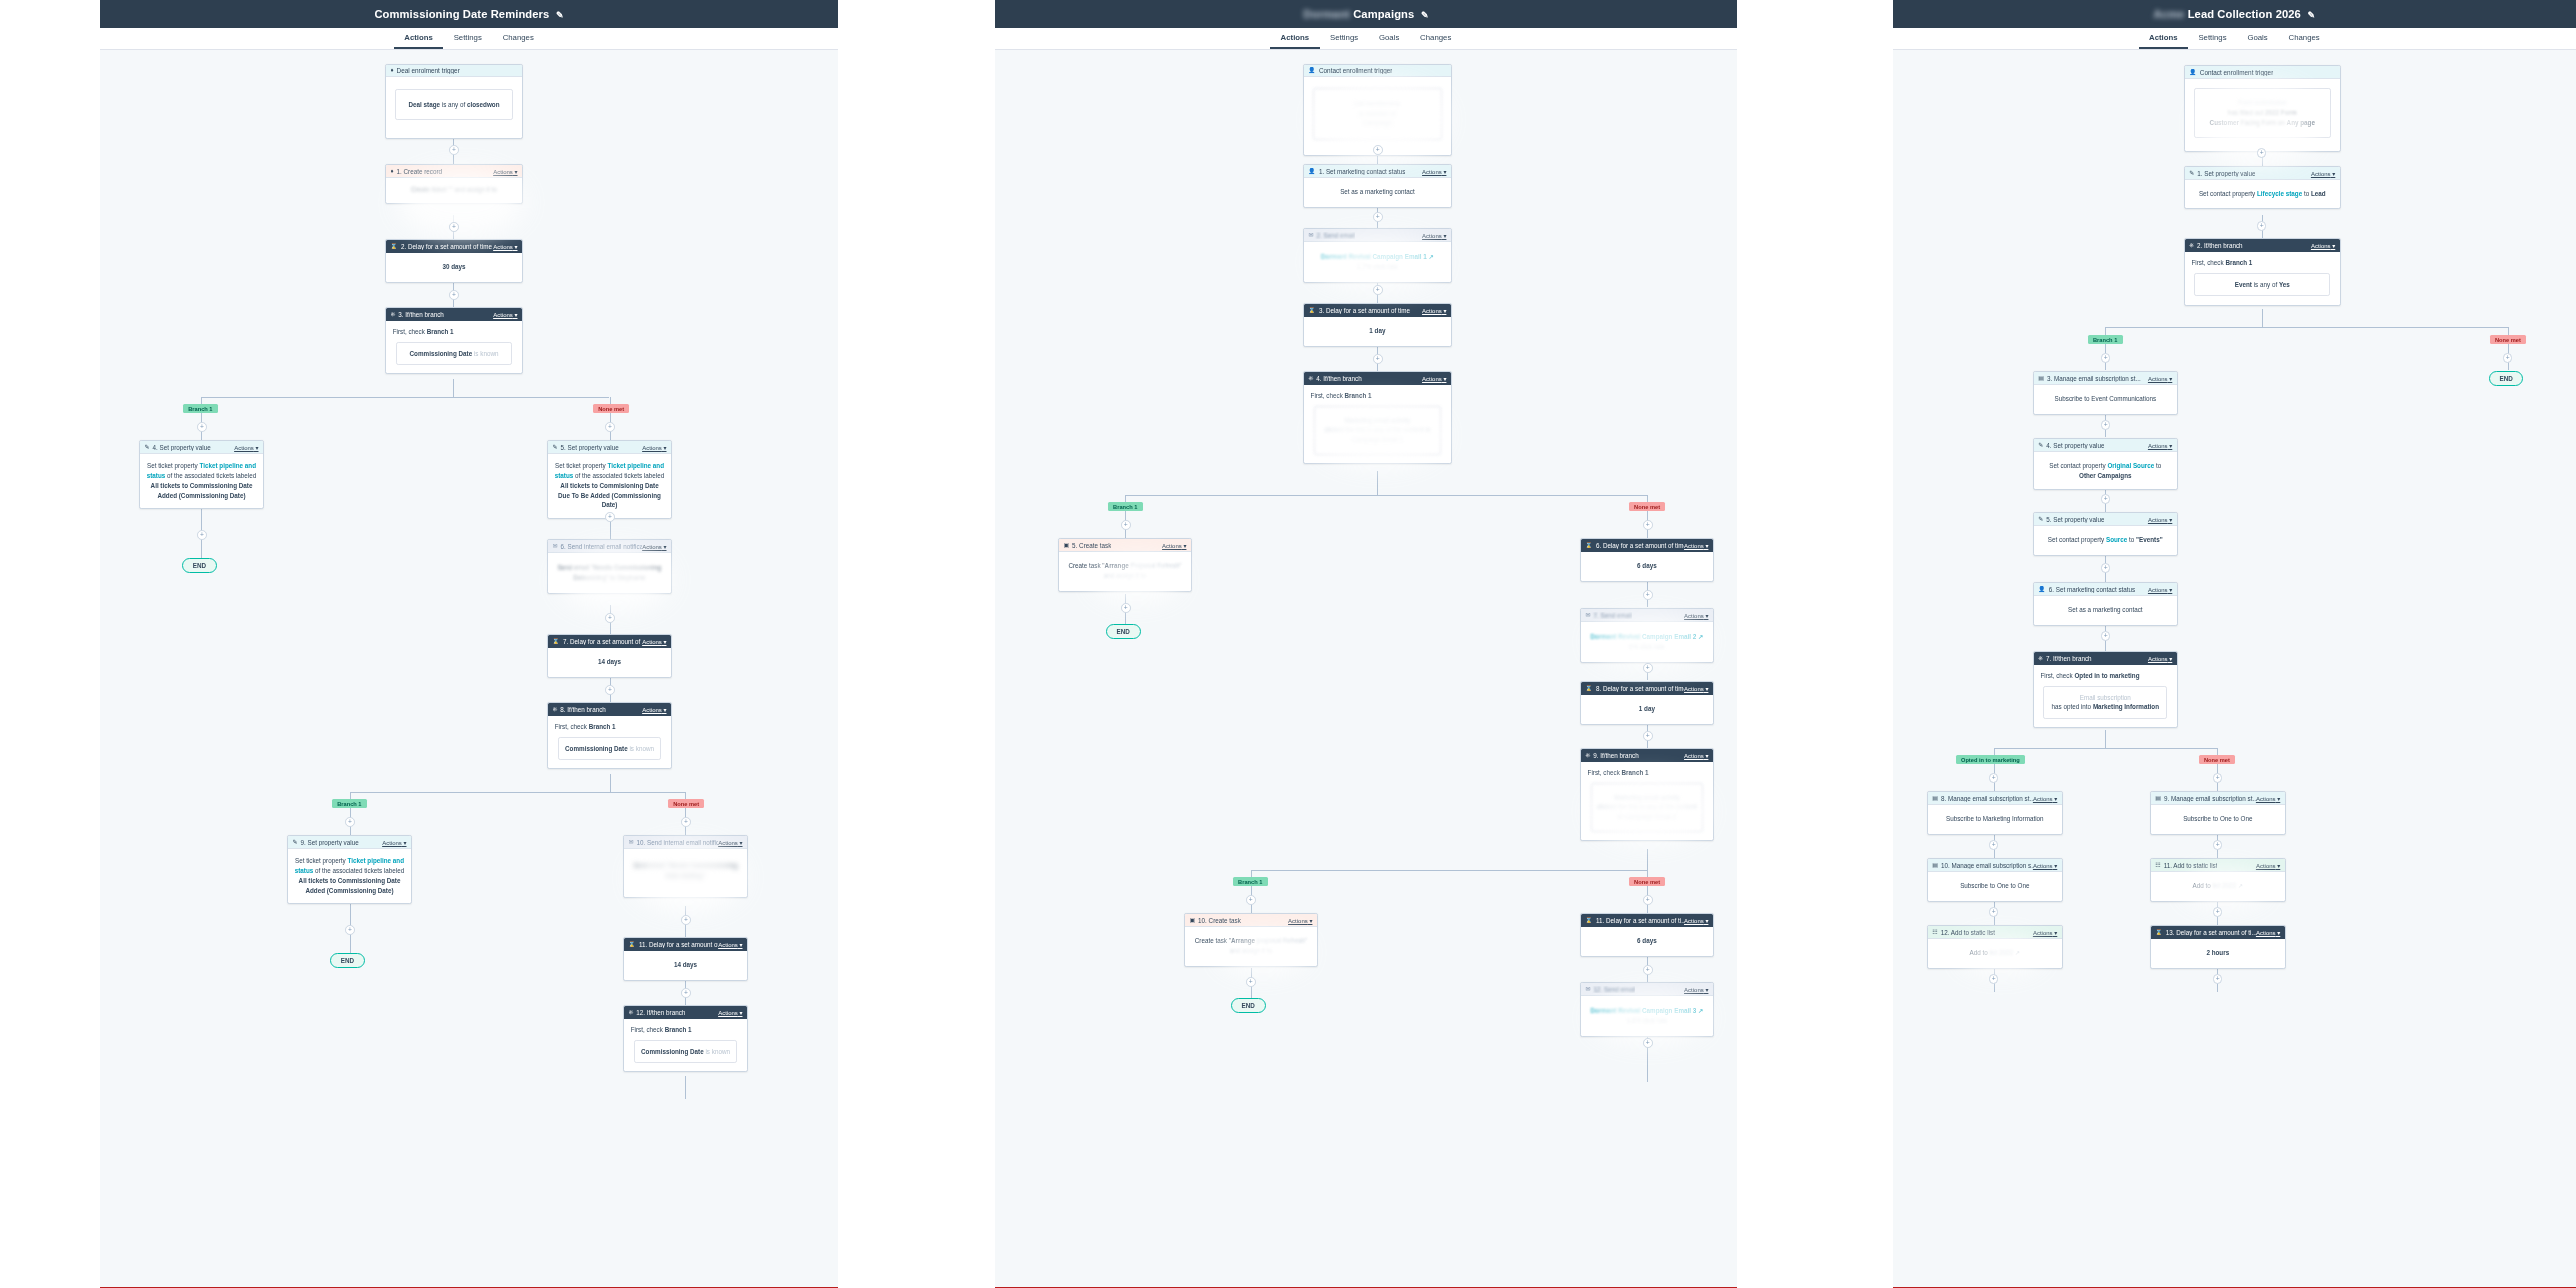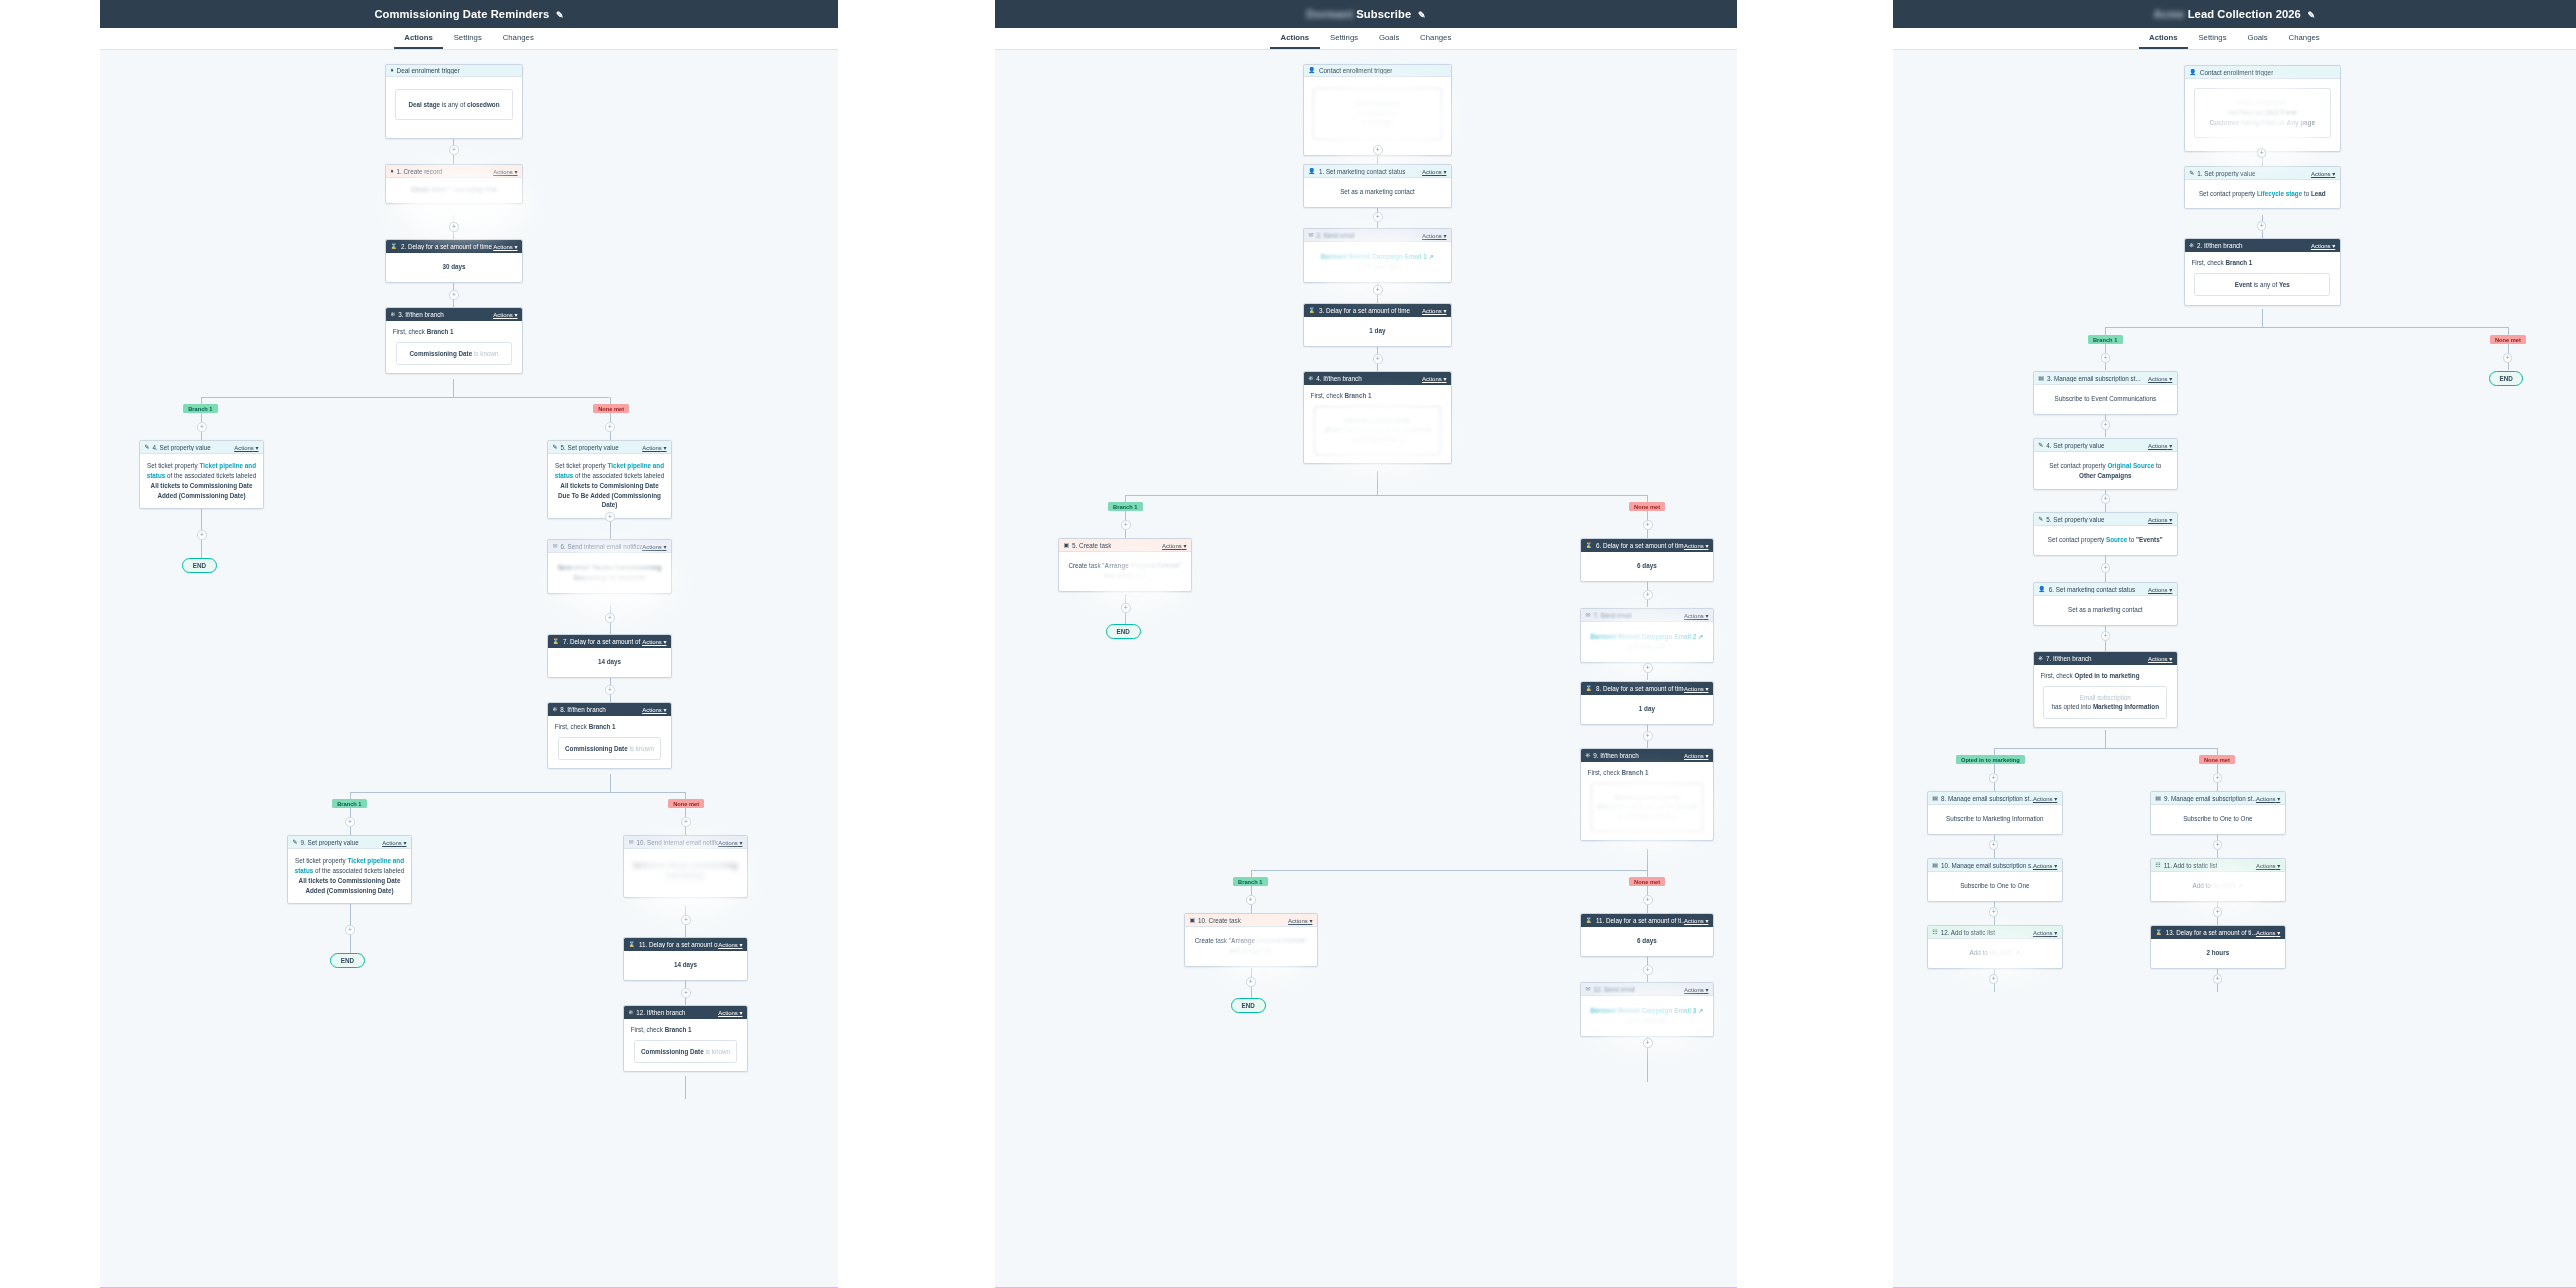--- a/index.html
+++ b/index.html
@@ -1,19 +1,19 @@
 <!DOCTYPE html>
 <html style="font-size:12px"><head>
 <meta charset="utf-8">
 <style>
   * { box-sizing: border-box; margin:0; padding:0; }
   html,body { width:2576px; height:1288px; background:#ffffff; font-family:"Liberation Sans", sans-serif; }
   .stage { position:relative; width:2576px; height:1288px; background:#ffffff; display:flex; }
 
-  .panel { position:relative; height:1288px; overflow:hidden; background:#f0abfc; }
+  .panel { position:relative; height:1288px; overflow:hidden; background:#b91c1c; }
   .panel.p1 { width:753px; margin-left:100px; }
   .panel.p2 { width:757px; margin-left:97px; }
   .panel.p3 { width:697px; margin-left:97px; }
 
   .gutter-white { background:#ffffff; height:1288px; }
 
   
   .topbar { height:28px; background:#2e3f50; display:flex; align-items:center; justify-content:center; position:relative; z-index:5;}
   .topbar .title { color:#ffffff; font-size:11.2px; font-weight:700; letter-spacing:0.1px; }
   .pencil { display:inline-block; margin-left:6.7px; color:#ffffff; font-size:9px; transform:rotate(0deg); }
@@ -289,21 +289,21 @@
         </div>
       </div>
       <div class="vline" style="left:585px; top:1026px; height:22.4px;"></div>
     </div>
   </div>
 
   <div class="gutter-white" style="width:61px;"></div>
 
   <div class="panel p2">
     <div class="topbar">
-      <span class="title"><span class="blur-h faded">Dormant&nbsp;</span><span>Subscribe</span><span class="pencil">✎</span></span>
+      <span class="title"><span class="blur-h faded">Dormant&nbsp;</span><span>Campaigns</span><span class="pencil">✎</span></span>
     </div>
     <div class="tabsbar">
       <div class="tabs">
         <div class="tab active">Actions</div>
         <div class="tab">Settings</div>
         <div class="tab">Goals</div>
         <div class="tab">Changes</div>
       </div>
     </div>
     <div class="canvas">

